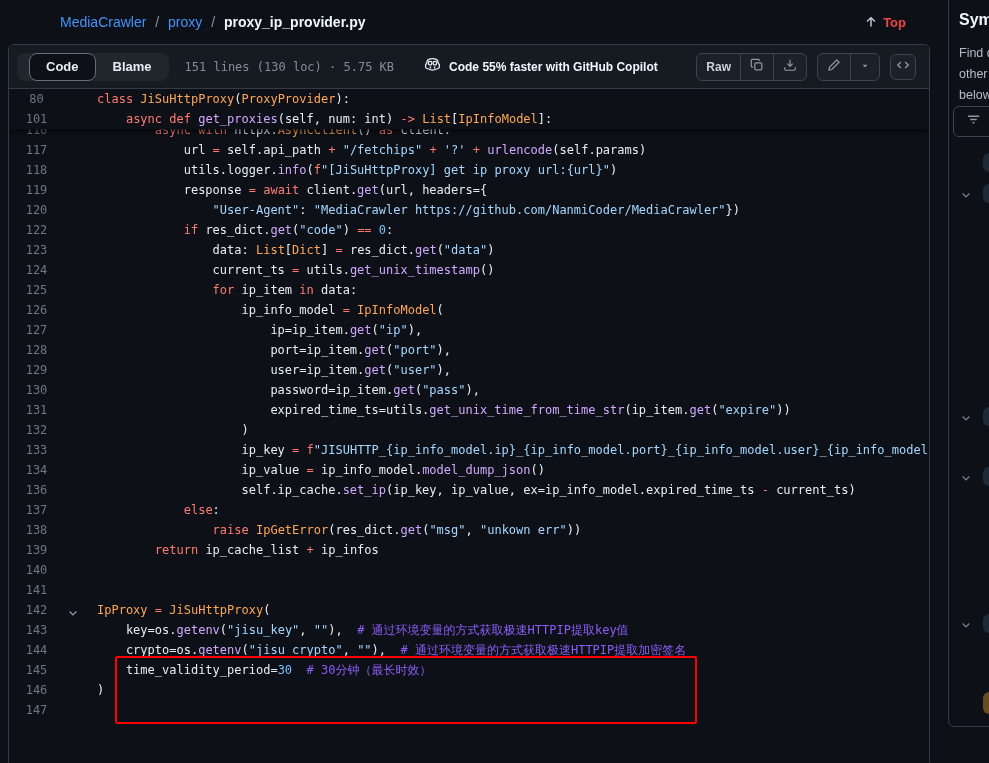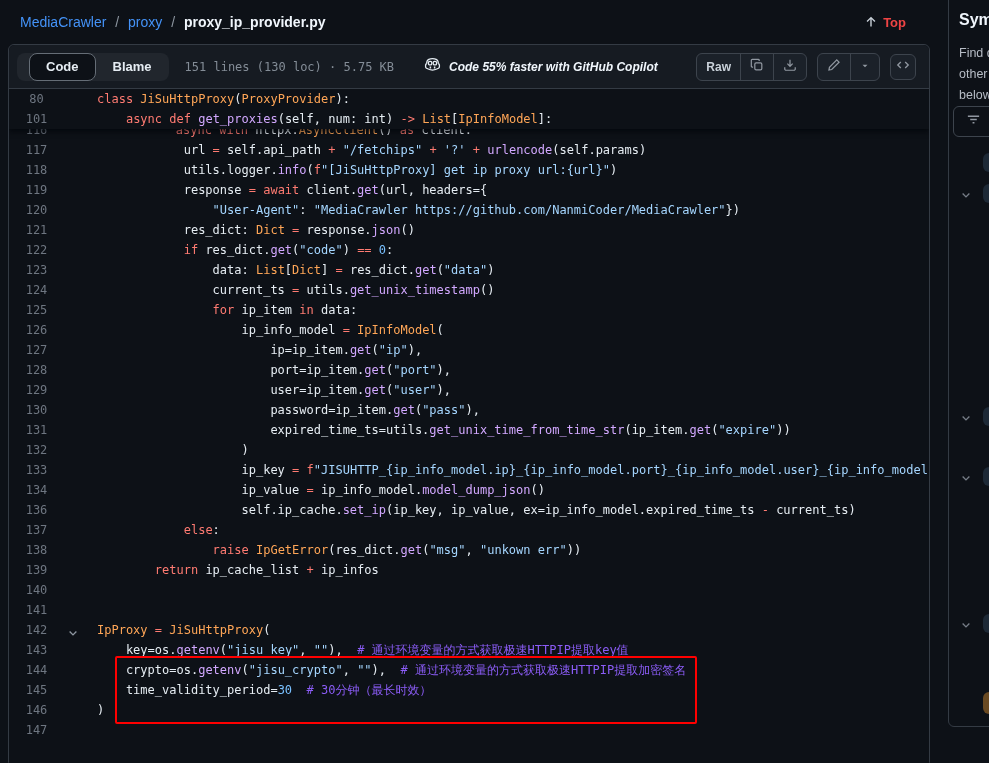--- a/index.html
+++ b/index.html
@@ -1,21 +1,21 @@
 <!DOCTYPE html>
 <html><head>
 <meta charset="utf-8">
 <style>
   * { margin:0; padding:0; box-sizing:border-box; }
   html,body { width:989px; height:763px; overflow:hidden; background:#0d1117;
     font-family:"Liberation Sans","DejaVu Sans",sans-serif; color:#e6edf3; }
 
   
   .page-header { position:absolute; left:0; top:0; width:930px; height:44px;
-    display:flex; align-items:center; }
+    display:flex; align-items:center;padding-left:40px; }
   .breadcrumb { margin-left:20px; font-size:14px; white-space:nowrap; }
   .crumb-link { color:#4493f8; text-decoration:none; cursor:pointer; }
   .crumb-sep { color:#8d96a0; margin:0 5px; }
   .crumb-current { color:#f0f6fc; font-weight:700; }
   .top-link { position:absolute; right:24px; top:0; height:44px; display:flex;
     align-items:center; gap:5px; font-size:13px; font-weight:600; color:#ef4444; cursor:pointer; }
   .top-link svg { display:block; }
 
   
   .file-box { position:absolute; left:8px; top:44px; width:922px; height:719px;
@@ -23,21 +23,21 @@
 
   .toolbar { height:44px; background:#161b22; border-bottom:1px solid #343b44;
     border-radius:6px 6px 0 0; display:flex; align-items:center; padding:0 13px 0 8px; }
   .seg-control { display:flex; background:#21262d; border-radius:8px; height:28px;padding-left:12px; }
   .seg-btn { display:flex; align-items:center; justify-content:center; padding:0 16px;
     font-size:13px; font-weight:600; color:#e6edf3; border-radius:8px; cursor:pointer;
     border:1px solid transparent; }
   .seg-btn.active { background:#0d1117; border:1px solid #656d76; }
   .file-info { margin-left:16px; font-family:"DejaVu Sans Mono",monospace; font-size:12px;
     color:#848d97; white-space:nowrap; }
-  .copilot { margin-left:30px; display:flex; align-items:center; gap:8px; cursor:pointer;font-style:italic; }
+  .copilot { margin-left:30px; display:flex; align-items:center; gap:8px; cursor:pointer; }
   .copilot-text { font-size:12px; font-weight:700; color:#f0f6fc; white-space:nowrap; }
   .tb-right { margin-left:auto; display:flex; align-items:center; gap:10px; }
   .btn-group { display:flex; height:28px; border:1px solid #3d444d; border-radius:6px;
     background:#1b2129; overflow:hidden; }
   .btn-cell { display:flex; align-items:center; justify-content:center; padding:0 9px;
     font-size:12px; font-weight:600; color:#c9d1d9; cursor:pointer; }
   .btn-cell + .btn-cell { border-left:1px solid #3d444d; }
   .icon-btn-solo { width:26px; height:26px; border:1px solid #3d444d; border-radius:6px;
     background:#1b2129; display:flex; align-items:center; justify-content:center; cursor:pointer; }
 
@@ -48,21 +48,21 @@
   .gutter { width:72px; flex:0 0 72px; text-align:center; padding-right:17px;
     font-family:"DejaVu Sans Mono",monospace; font-size:12px; color:#6e7681; cursor:pointer; }
   pre.code-text { flex:1; font-family:"DejaVu Sans Mono",monospace; font-size:12px;
     line-height:20px; padding-left:16px; white-space:pre; overflow:hidden; }
   .tok-p { color:#e6edf3; } .tok-k { color:#ff7b72; } .tok-o { color:#ff7b72; }
   .tok-fn { color:#d2a8ff; } .tok-cl { color:#ffa657;text-align:right; } .tok-s { color:#a5d6ff; }
   .tok-n { color:#79c0ff; } .tok-c { color:#8b5cf6; }
   .sticky-block { position:relative; z-index:3; background:#0d1117;
     box-shadow:0 3px 5px rgba(1,4,9,0.65); }
   .clipped-row { height:11px; overflow:hidden; }
-  .clipped-row .code-row { margin-top:-9px;gap:21px; }
+  .clipped-row .code-row { margin-top:-9px; }
   .row-chevron { position:absolute; left:58px; top:4px; width:12px; height:12px;
     color:#8d96a0; cursor:pointer; }
   .annotation-box { position:absolute; left:106px; top:567px; width:582px; height:68px;
     border:2px solid #ff0000; border-radius:2px; z-index:4; pointer-events:none; }
 
   
   .sidebar { position:absolute; left:946px; top:0; width:43px; height:763px; overflow:hidden; }
   .sidebar-box { position:absolute; left:2px; top:-8px; width:80px; height:735px;
     border:1px solid #343b44; border-radius:0 0 0 6px; background:#0d1117; }
   .sym-title { position:absolute; left:10px; top:18px; font-size:16px; font-weight:700;
@@ -195,24 +195,20 @@
         </div>
         <div class="code-row">
           <div class="gutter">119</div>
           <pre class="code-text"><span class="tok-p">            response </span><span class="tok-o">=</span><span class="tok-p"> </span><span class="tok-k">await</span><span class="tok-p"> client.</span><span class="tok-fn">get</span><span class="tok-p">(url, headers={</span></pre>
         </div>
         <div class="code-row">
           <div class="gutter">120</div>
           <pre class="code-text"><span class="tok-p">                </span><span class="tok-s">"User-Agent"</span><span class="tok-p">: </span><span class="tok-s">"MediaCrawler https://github.com/NanmiCoder/MediaCrawler"</span><span class="tok-p">})</span></pre>
         </div>
         <div class="code-row">
-          <div class="gutter">121</div>
-          <pre class="code-text"><span class="tok-p">            res_dict: </span><span class="tok-cl">Dict</span><span class="tok-p"> </span><span class="tok-o">=</span><span class="tok-p"> response.</span><span class="tok-fn">json</span><span class="tok-p">()</span></pre>
-        </div>
-        <div class="code-row">
           <div class="gutter">122</div>
           <pre class="code-text"><span class="tok-p">            </span><span class="tok-k">if</span><span class="tok-p"> res_dict.</span><span class="tok-fn">get</span><span class="tok-p">(</span><span class="tok-s">"code"</span><span class="tok-p">) </span><span class="tok-o">==</span><span class="tok-p"> </span><span class="tok-n">0</span><span class="tok-p">:</span></pre>
         </div>
         <div class="code-row">
           <div class="gutter">123</div>
           <pre class="code-text"><span class="tok-p">                data: </span><span class="tok-cl">List</span><span class="tok-p">[</span><span class="tok-cl">Dict</span><span class="tok-p">] </span><span class="tok-o">=</span><span class="tok-p"> res_dict.</span><span class="tok-fn">get</span><span class="tok-p">(</span><span class="tok-s">"data"</span><span class="tok-p">)</span></pre>
         </div>
         <div class="code-row">
           <div class="gutter">124</div>
           <pre class="code-text"><span class="tok-p">                current_ts </span><span class="tok-o">=</span><span class="tok-p"> utils.</span><span class="tok-fn">get_unix_timestamp</span><span class="tok-p">()</span></pre>

